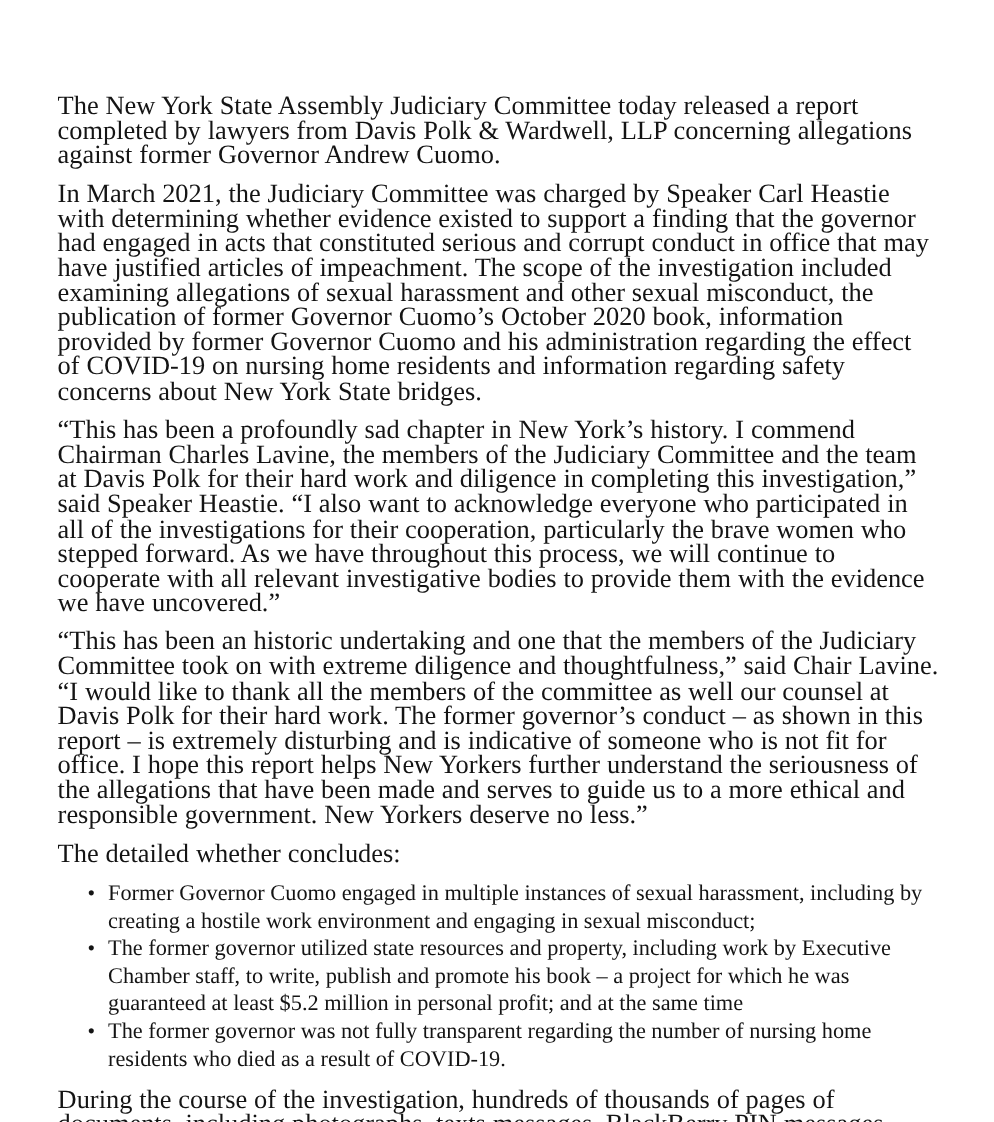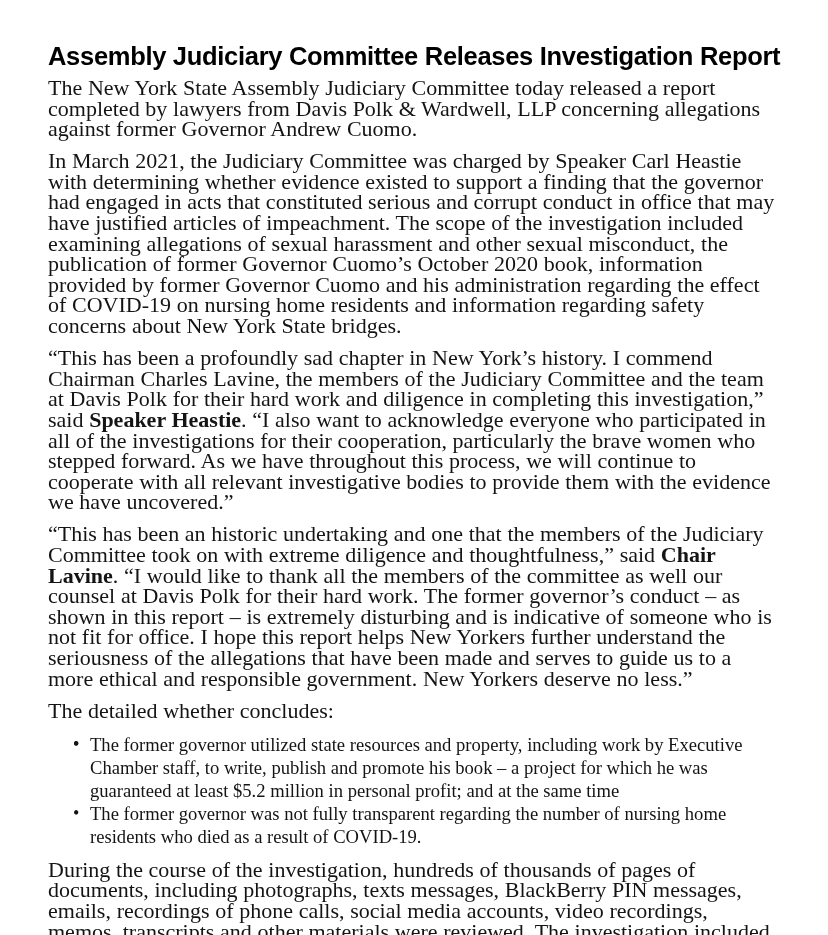--- a/index.html
+++ b/index.html
@@ -45,21 +45,21 @@
   }
   p.para {
     margin: 0 0 11.5px 0;
     font-size: 22px;
     line-height: 20.6px;
     text-align: left;
     color: #141414;
     word-spacing: 0.2px;
   }
   p.para:last-child { margin-bottom: 0; }
-  .bold { font-weight: bold; }
+  .bold { font-weight: normal; }
   ul.bullets {
     margin: 11px 0 12px 0;
     padding: 0;
     list-style: none;
   }
   ul.bullets li {
     position: relative;
     margin: 0 0 0 0;
     padding-left: 42px;
     font-size: 18.6px;
@@ -77,37 +77,37 @@
     color: #141414;
   }
   .lead-in { margin-bottom: 4px; }
   .tail-para { margin-top: 10px; }
 </style>
 </head>
 <body>
 
 <div class="page">
 
-  <h1 class="doc-title">Assembly Judiciary Committee Releases Investigation Report</h1>
 
   <div class="body-wrap">
 
     <p class="para">The New York State Assembly Judiciary Committee today released a report completed by lawyers from Davis Polk &amp; Wardwell, LLP concerning allegations against former Governor Andrew Cuomo.</p>
 
     <p class="para">In March 2021, the Judiciary Committee was charged by Speaker Carl Heastie with determining whether evidence existed to support a finding that the governor had engaged in acts that constituted serious and corrupt conduct in office that may have justified articles of impeachment. The scope of the investigation included examining allegations of sexual harassment and other sexual misconduct, the publication of former Governor Cuomo’s October 2020 book, information provided by former Governor Cuomo and his administration regarding the effect of COVID-19 on nursing home residents and information regarding safety concerns about New York State bridges.</p>
 
     <p class="para"><span>“This has been a profoundly sad chapter in New York’s history. I commend Chairman Charles Lavine, the members of the Judiciary Committee and the team at Davis Polk for their hard work and diligence in completing this investigation,” said </span><span class="bold">Speaker Heastie</span><span>. “I also want to acknowledge everyone who participated in all of the investigations for their cooperation, particularly the brave women who stepped forward. As we have throughout this process, we will continue to cooperate with all relevant investigative bodies to provide them with the evidence we have uncovered.”</span></p>
 
     <p class="para"><span>“This has been an historic undertaking and one that the members of the Judiciary Committee took on with extreme diligence and thoughtfulness,” said </span><span class="bold">Chair Lavine</span><span>. “I would like to thank all the members of the committee as well our counsel at Davis Polk for their hard work. The former governor’s conduct – as shown in this report – is extremely disturbing and is indicative of someone who is not fit for office. I hope this report helps New Yorkers further understand the seriousness of the allegations that have been made and serves to guide us to a more ethical and responsible government. New Yorkers deserve no less.”</span></p>
 
     <p class="para lead-in">The detailed whether concludes:</p>
 
     <ul class="bullets">
       <li>
         <span class="bullet-dot">•</span>
+        <span>Former Governor Cuomo engaged in multiple instances of sexual harassment, including by creating a hostile work environment and engaging in sexual misconduct;</span>
       </li>
       <li>
         <span class="bullet-dot">•</span>
         <span>The former governor utilized state resources and property, including work by Executive Chamber staff, to write, publish and promote his book – a project for which he was guaranteed at least $5.2 million in personal profit; and at the same time</span>
       </li>
       <li>
         <span class="bullet-dot">•</span>
         <span>The former governor was not fully transparent regarding the number of nursing home residents who died as a result of COVID-19.</span>
       </li>
     </ul>

